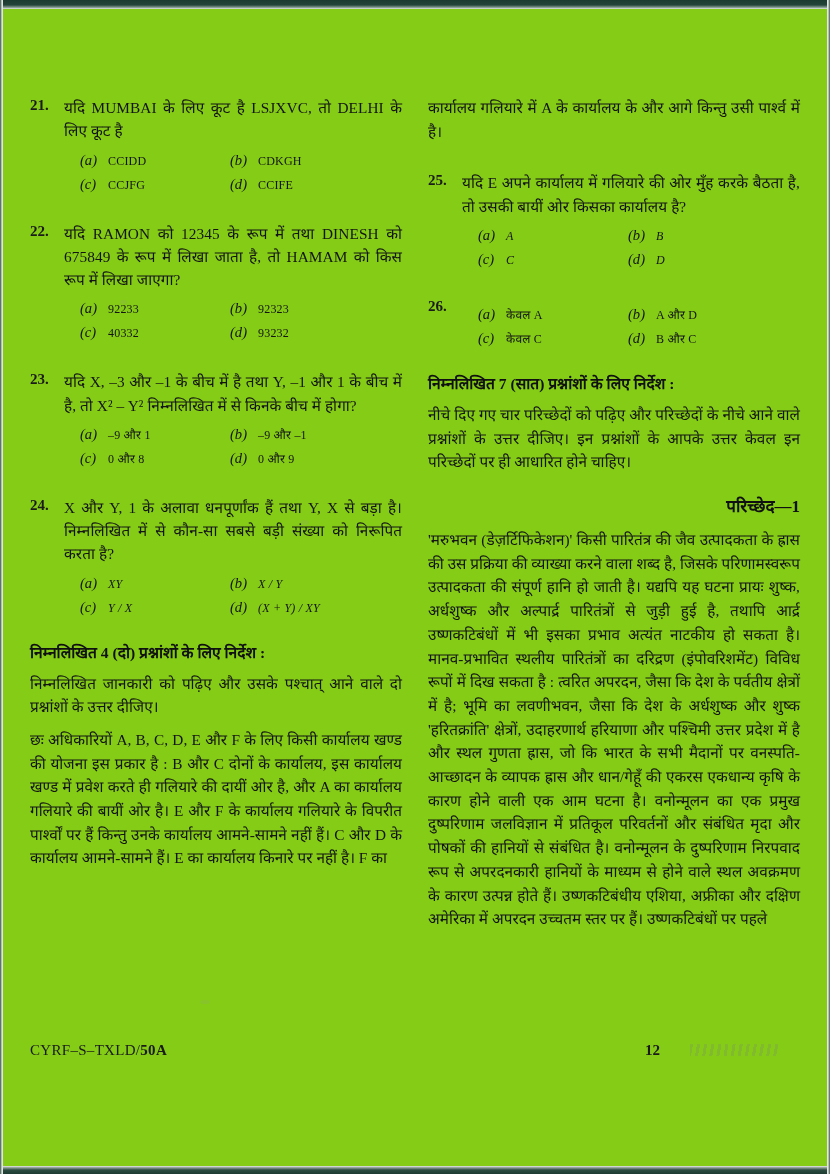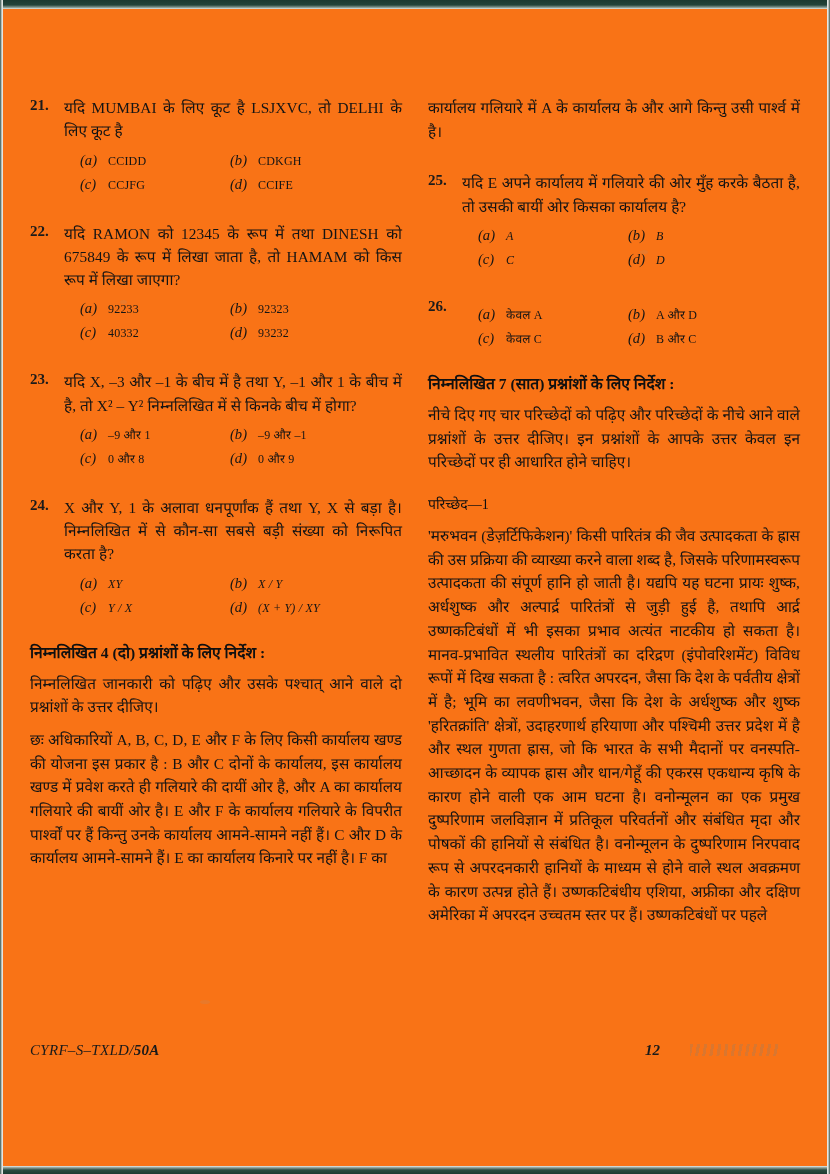--- a/index.html
+++ b/index.html
@@ -7,21 +7,21 @@
     padding: 0;
     background: #ffffff;
   }
   body {
     font-family: "Liberation Serif", serif;
   }
   .page {
     position: relative;
     width: 830px;
     height: 1174px;
-    background: #f97316;
+    background: #84cc16;
     overflow: hidden;
     box-sizing: border-box;
   }
   
   .scan-edge-top {
     position: absolute;
     top: 0; left: 0; right: 0;
     height: 9px;
     background: linear-gradient(180deg,#1c3a30 0%, #234439 55%, #8fa39a 85%, #e7eae6 100%);
   }
@@ -125,38 +125,37 @@
   .para {
     font-size: 15.3px;
     line-height: 1.55;
     color: #141414;
     text-align: justify;
     text-justify: inter-word;
     margin-bottom: 9px;
     letter-spacing: 0.05px;
   }
   .passage-title {
-    text-align: left;
-    font-weight: normal;
-    font-size: 14px;
+    text-align: right;
+    font-weight: bold;
+    font-size: 17px;
     color: #101010;
     margin: 20px 0 11px 0;
   }
   .spacer-sm { height: 9px; }
   .spacer-md { height: 19px; }
 
   
   .footer {
     position: absolute;
     left: 30px;
     right: 30px;
     top: 1042px;
     display: flex;
     align-items: baseline;
-    font-style: italic;
   }
   .footer-code {
     font-size: 15px;
     color: #1a1a1a;
     letter-spacing: 0.3px;
     flex: 0 0 auto;
   }
   .footer-code .bold-part { font-weight: bold; }
   .footer-page {
     flex: 1 1 auto;

